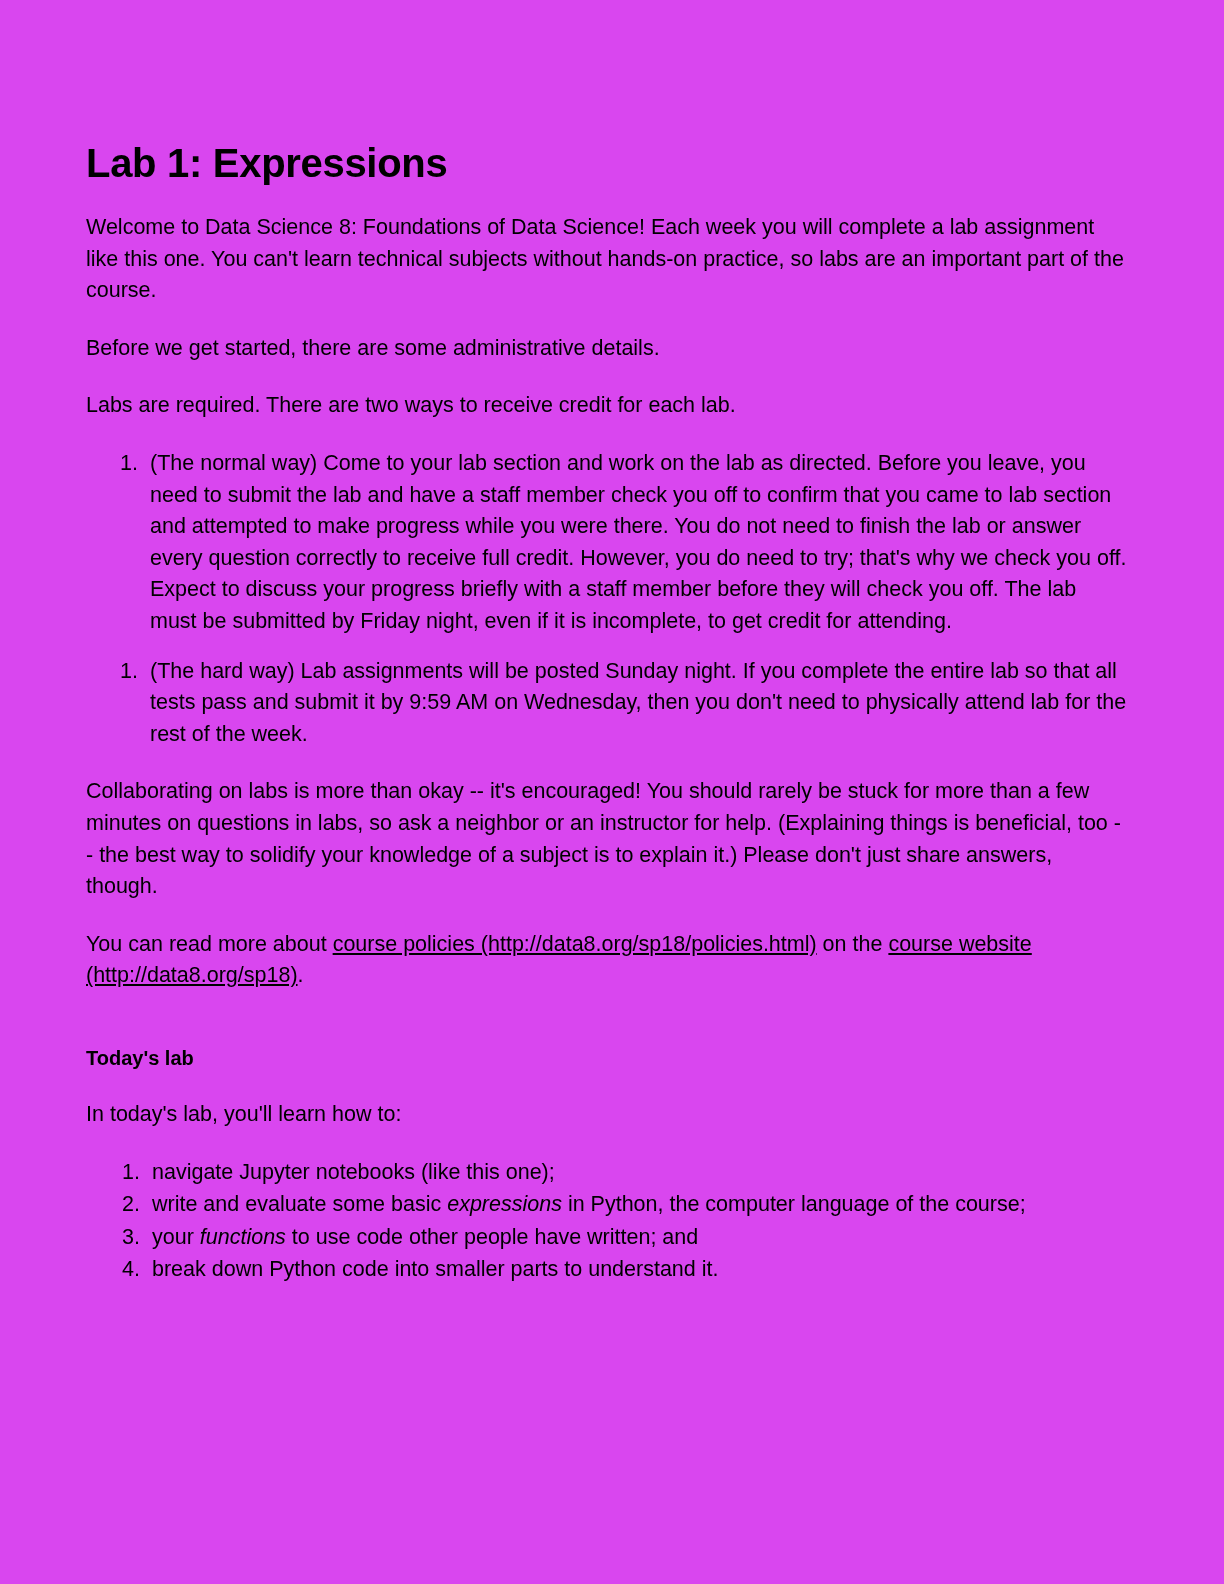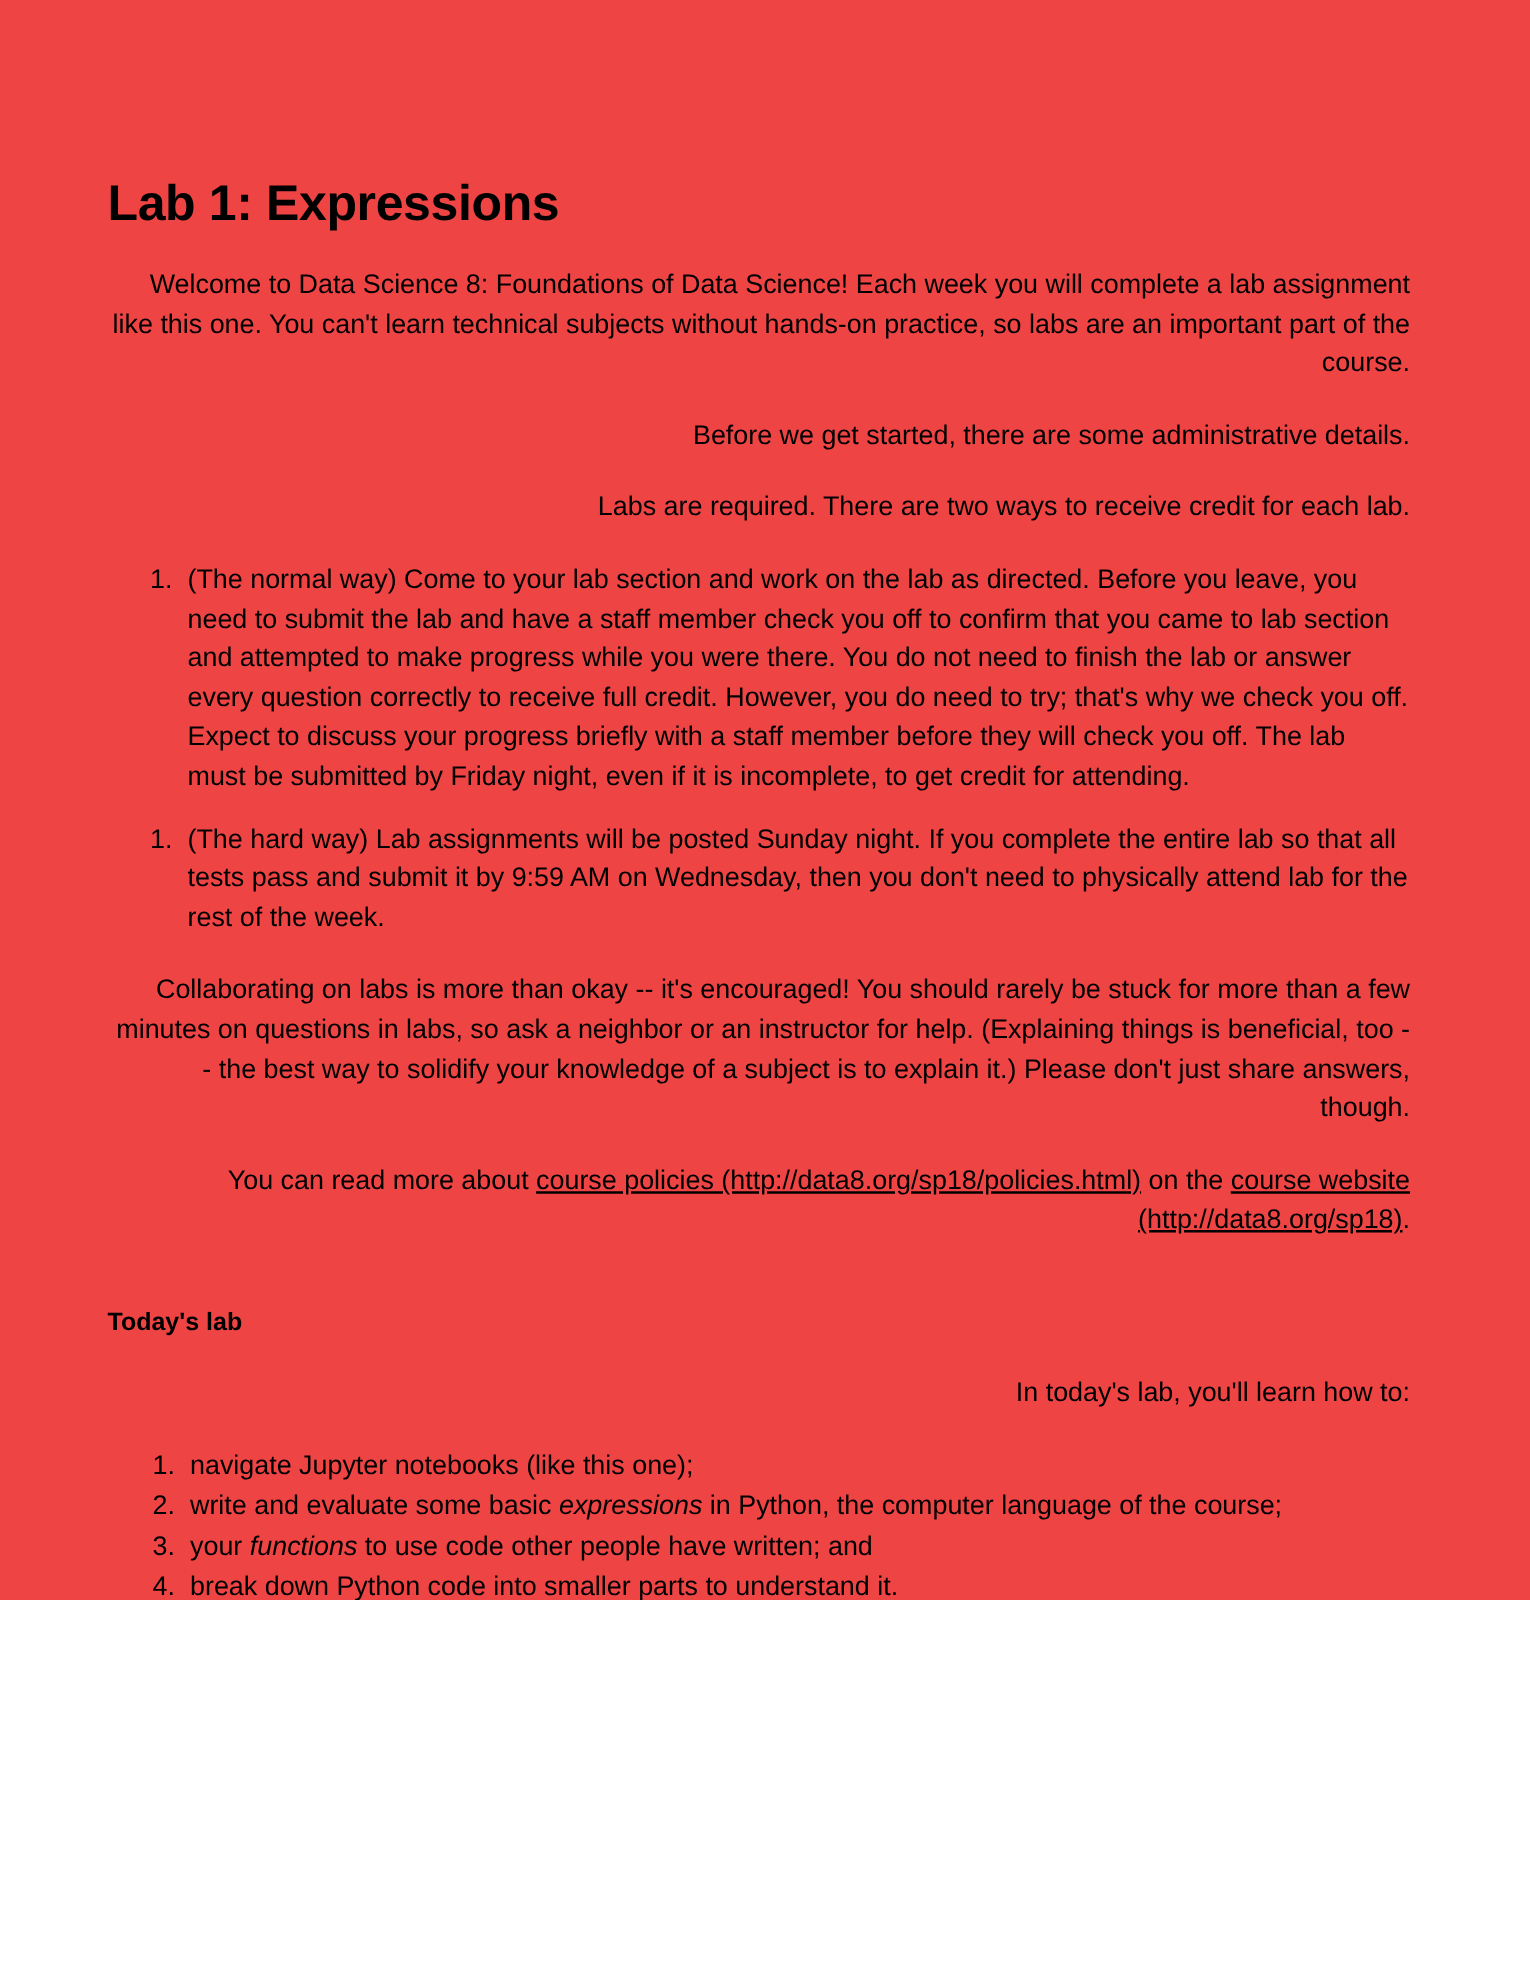--- a/index.html
+++ b/index.html
@@ -9,23 +9,23 @@
     background: #ffffff;
   }
   body {
     font-family: "Liberation Sans", "DejaVu Sans", sans-serif;
     color: #000000;
     -webkit-font-smoothing: antialiased;
   }
   .page {
     position: relative;
     width: 1224px;
-    height: 1280px;
+    height: 1584px;
     margin: 0 auto;
-    background: #ef4444;
+    background: #d946ef;
     overflow: hidden;
     box-sizing: border-box;
   }
   .content {
     position: absolute;
     left: 86px;
     top: 140px;
     width: 1042px;
   }
 
@@ -38,21 +38,21 @@
     margin: 0 0 26px 0;
     padding: 0;
   }
 
   
   p.body-par {
     font-size: 21.5px;
     line-height: 1.47;
     margin: 0 0 26px 0;
     padding: 0;
-    text-align: right;
+    text-align: left;
   }
   p.body-par:last-child { margin-bottom: 0; }
 
   .bold-run { font-weight: 400; }
   .italic-run { font-style: italic; }
 
   
   a.doc-link,
   .doc-link {
     color: #000000;

